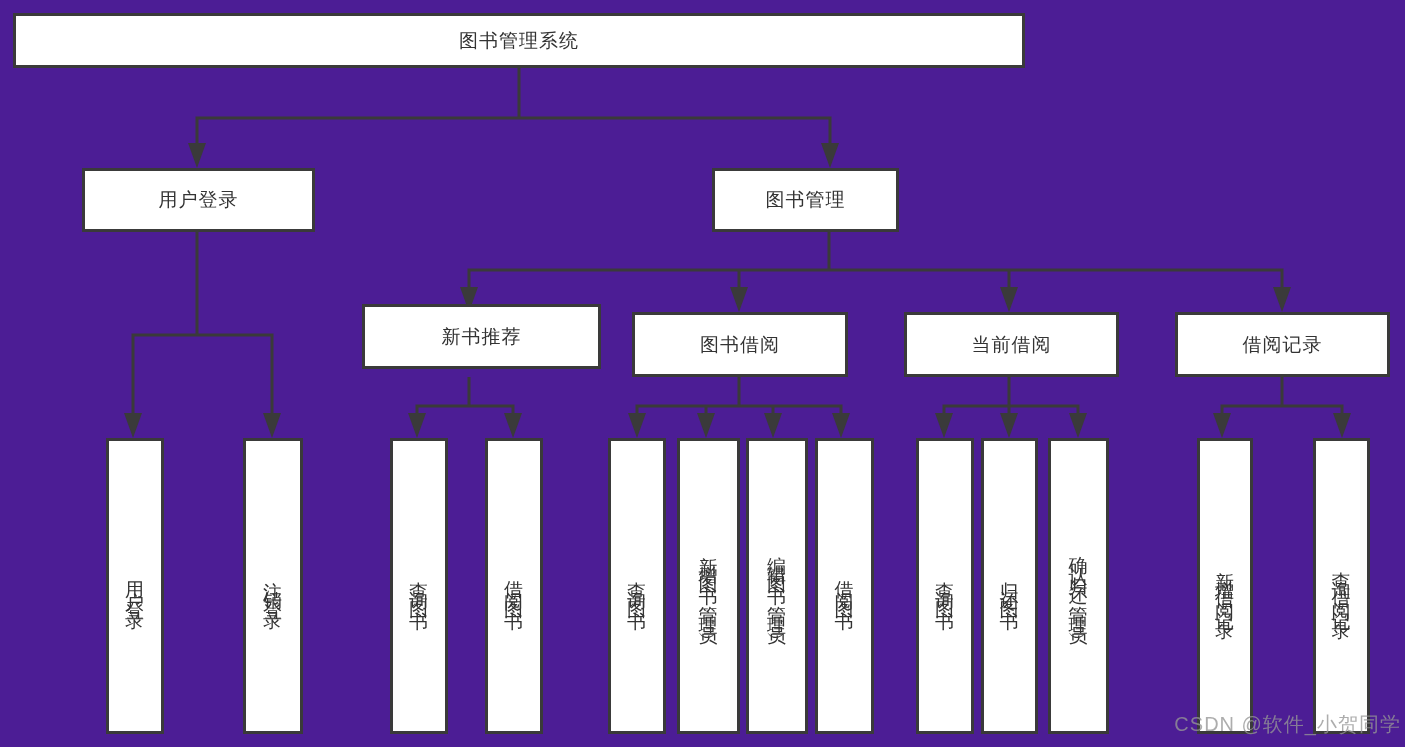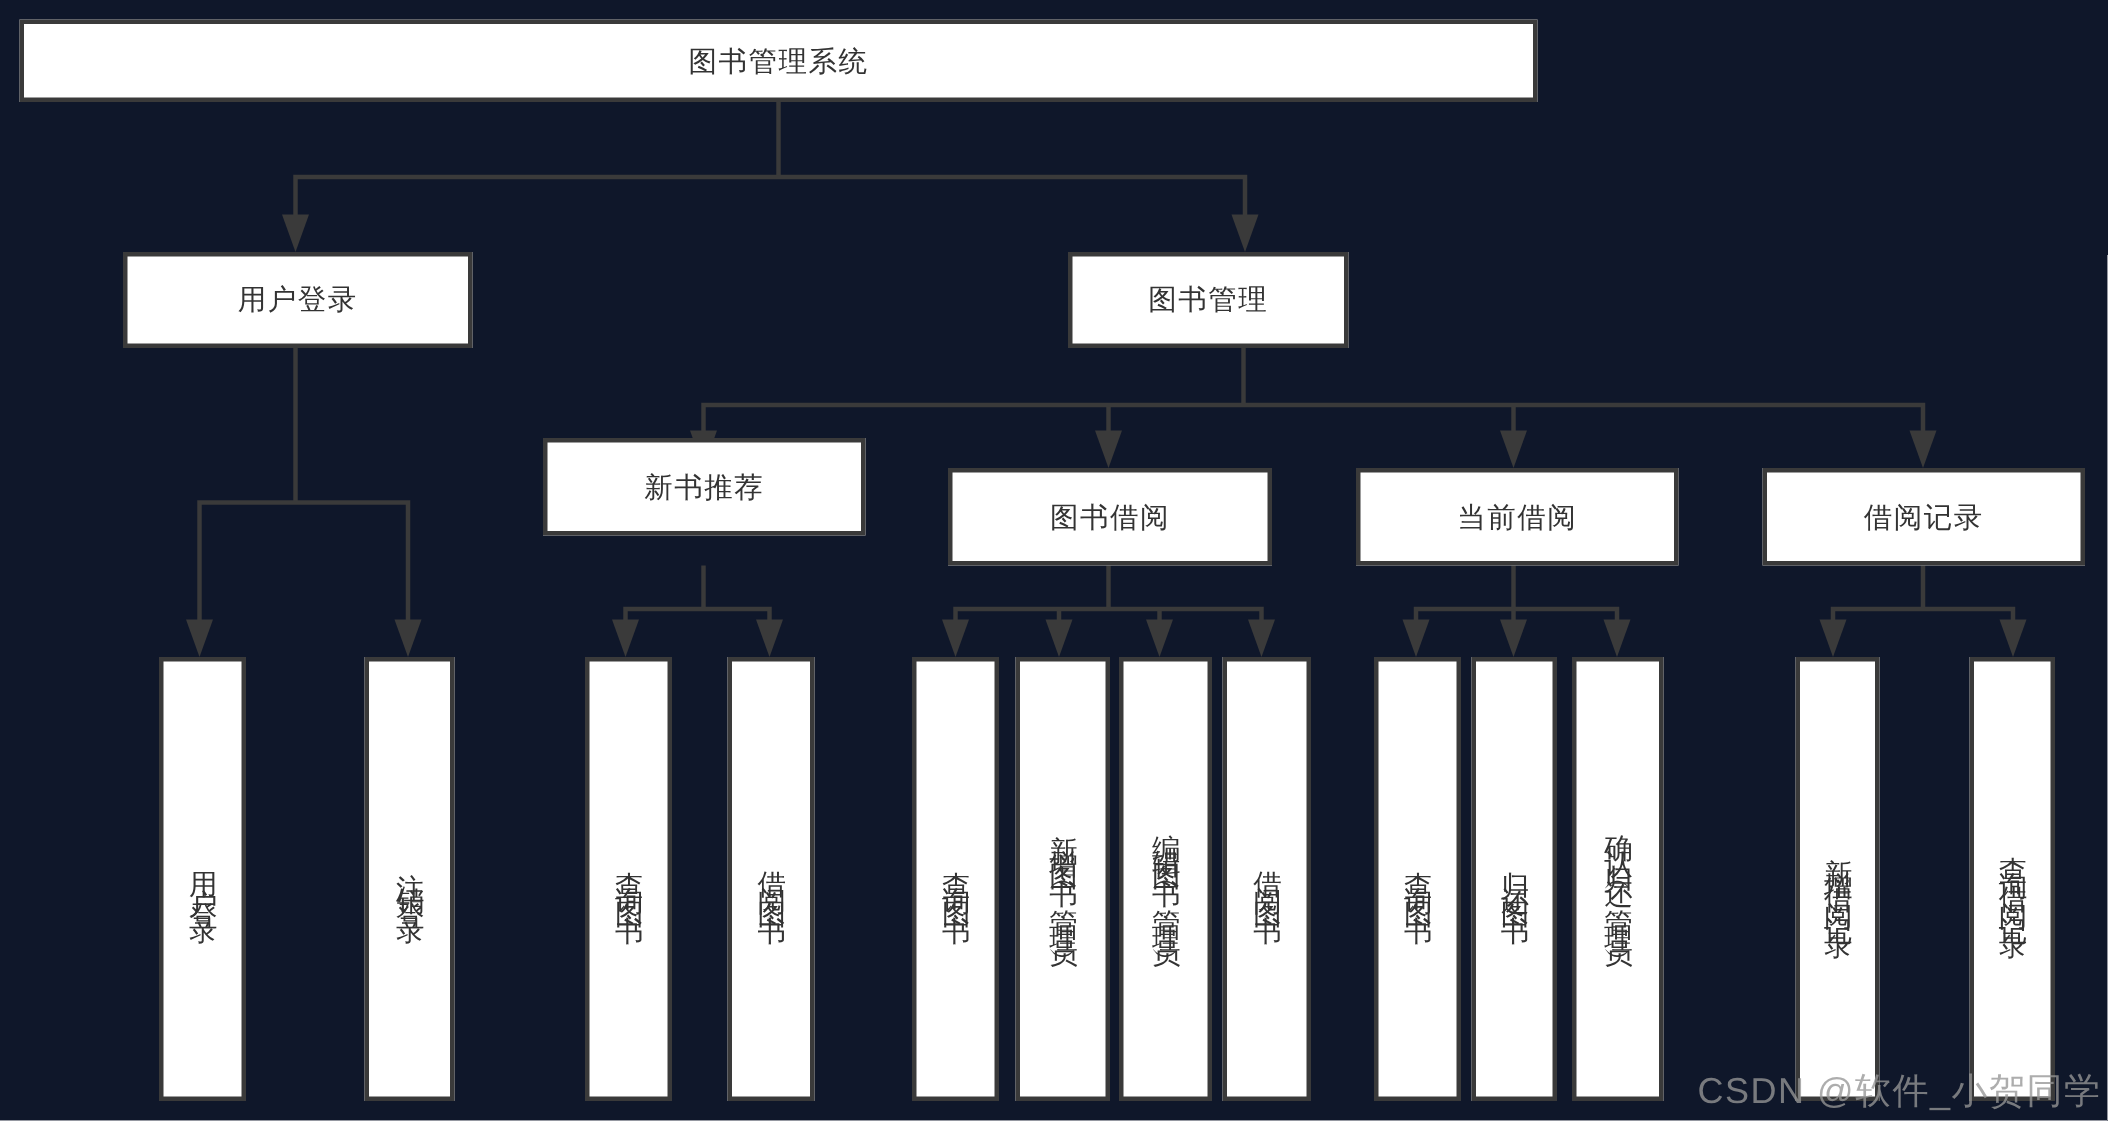--- a/index.html
+++ b/index.html
@@ -1,19 +1,19 @@
 <!DOCTYPE html>
 <html><head>
 <meta charset="utf-8">
 <style>
   html,body{margin:0;padding:0;background:#ffffff;}
   .canvas{
     position:relative;
     width:1405px;height:747px;
-    background:#0f172a;
+    background:#4c1d95;
     font-family:"Liberation Sans", sans-serif;
     color:#333333;
     overflow:hidden;
   }
   .node{
     position:absolute;
     box-sizing:border-box;
     border:3px solid #3a3a3a;
     background:#ffffff;
     display:flex;
@@ -30,21 +30,21 @@
     text-orientation:mixed;
     letter-spacing:10px;
     line-height:1;
     font-size:19px;
   }
   svg.connectors{position:absolute;left:0;top:0;z-index:1;}
   .watermark{
     position:absolute;
     right:4px;
     top:711px;
-    font-size:24px;
+    font-size:20px;
     letter-spacing:1px;
     color:rgba(150,150,150,0.78);
     z-index:5;
     white-space:nowrap;
   }
 </style>
 </head>
 <body>
 
 <div class="canvas">
@@ -80,21 +80,21 @@
     <use href="#ah" transform="translate(1078,438)"></use>
     <use href="#ah" transform="translate(1222,438)"></use>
     <use href="#ah" transform="translate(1342,438)"></use>
   </svg>
 
   <div class="node hnode" style="left:13px;top:13px;width:1012px;height:55px;">图书管理系统</div>
 
   <div class="node hnode" style="left:82px;top:168px;width:233px;height:64px;">用户登录</div>
   <div class="node hnode" style="left:712px;top:168px;width:187px;height:64px;">图书管理</div>
 
-  <div class="node hnode" style="left:362px;top:292px;width:215px;height:65px;">新书推荐</div>
+  <div class="node hnode" style="left:362px;top:304px;width:239px;height:65px;">新书推荐</div>
   <div class="node hnode" style="left:904px;top:312px;width:215px;height:65px;">当前借阅</div>
   <div class="node hnode" style="left:632px;top:312px;width:216px;height:65px;">图书借阅</div>
   <div class="node hnode" style="left:1175px;top:312px;width:215px;height:65px;">借阅记录</div>
 
   <div class="node vnode" style="left:106px;top:438px;width:58px;height:296px;">
     <span>用户登录</span>
     </div>
   <div class="node vnode" style="left:243px;top:438px;width:60px;height:296px;">
     <span>注销登录</span>
     </div>

